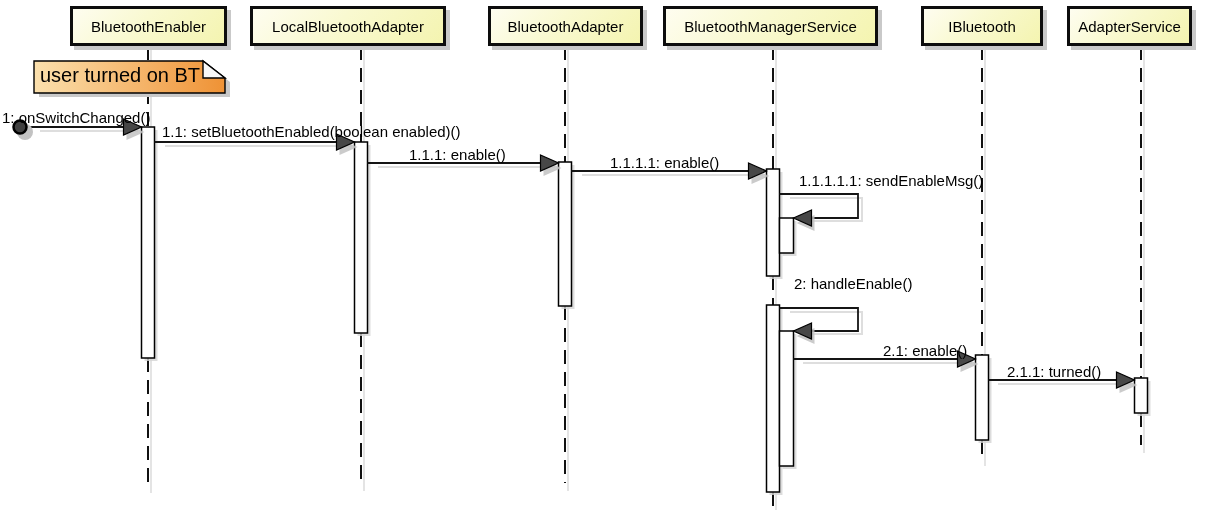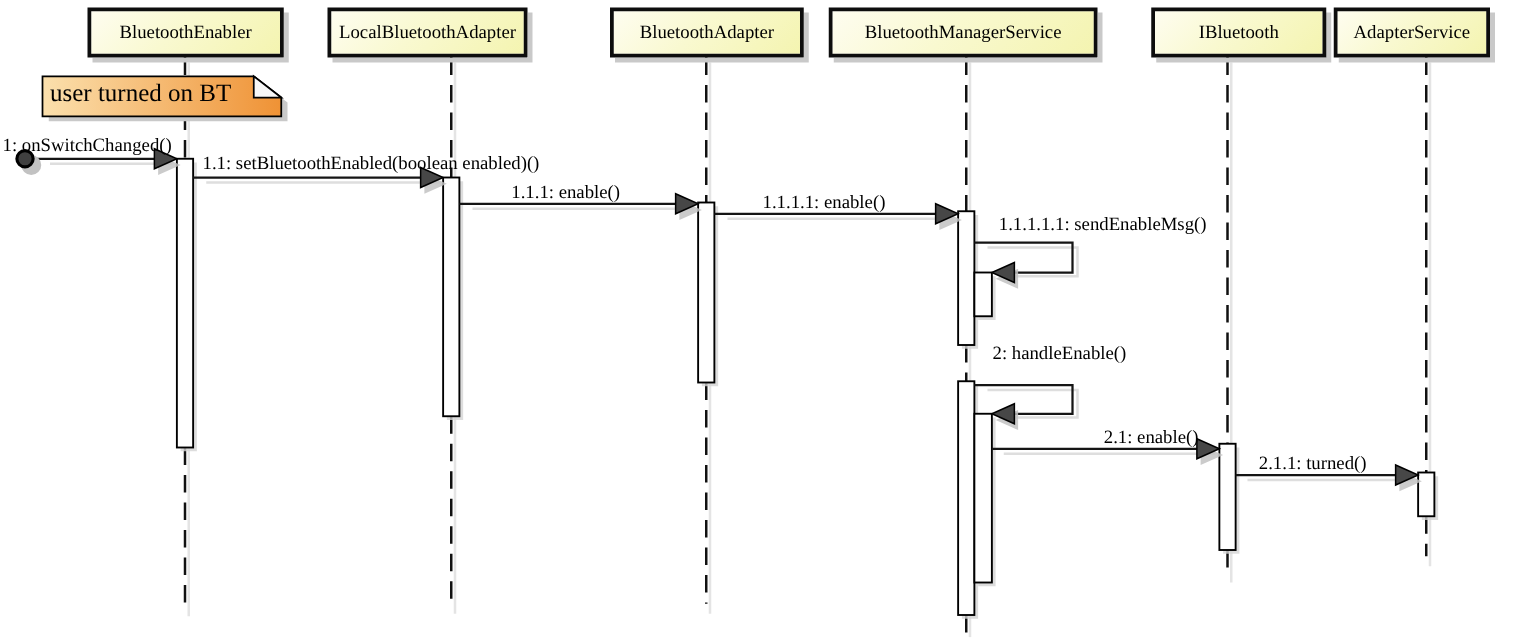--- a/index.html
+++ b/index.html
@@ -1,18 +1,18 @@
 <!DOCTYPE html>
 <html><head>
 <meta charset="utf-8">
 <style>
   html,body{margin:0;padding:0;background:#ffffff;}
   .stage{
     position:relative;width:1224px;height:510px;overflow:hidden;
-    font-family:Liberation Serif, serif;color:#000;background:#fff;
+    font-family:Liberation Sans, sans-serif;color:#000;background:#fff;
   }
   .stage svg{position:absolute;left:0;top:0;}
   .head{
     position:absolute;top:6px;height:40px;box-sizing:border-box;
     background:linear-gradient(135deg,#fefdf0 0%,#f9f9d0 45%,#f4f4b0 100%);
     border:3px solid #0d0d0d;
     box-shadow:4px 4px 0 #c9c9c9;
     display:flex;align-items:center;justify-content:center;
     font-size:15px;white-space:nowrap;
   }
@@ -130,30 +130,30 @@
 
     <g>
       <circle cx="25" cy="132" r="8" fill="#c2c2c2"></circle>
       <circle cx="20" cy="127" r="6.5" fill="#404040" stroke="#000" stroke-width="2.5"></circle>
     </g>
   </svg>
 
   <div class="head" style="left:70px;width:157px">
     <span>BluetoothEnabler</span>
   </div>
-  <div class="head" style="left:262px;width:160px">
+  <div class="head" style="left:250px;width:196px">
     <span>LocalBluetoothAdapter</span>
   </div>
   <div class="head" style="left:488px;width:155px">
     <span>BluetoothAdapter</span>
   </div>
   <div class="head" style="left:663px;width:215px">
     <span>BluetoothManagerService</span>
   </div>
-  <div class="head" style="left:921px;width:140px">
+  <div class="head" style="left:921px;width:122px">
     <span>IBluetooth</span>
   </div>
   <div class="head" style="left:1067px;width:125px">
     <span>AdapterService</span>
   </div>
 
   <span class="note-text">user turned on BT</span>
 
   <span class="msg" style="left:2px;top:110px">1: onSwitchChanged()</span>
   <span class="msg" style="left:162px;top:124px">1.1: setBluetoothEnabled(boolean enabled)()</span>

